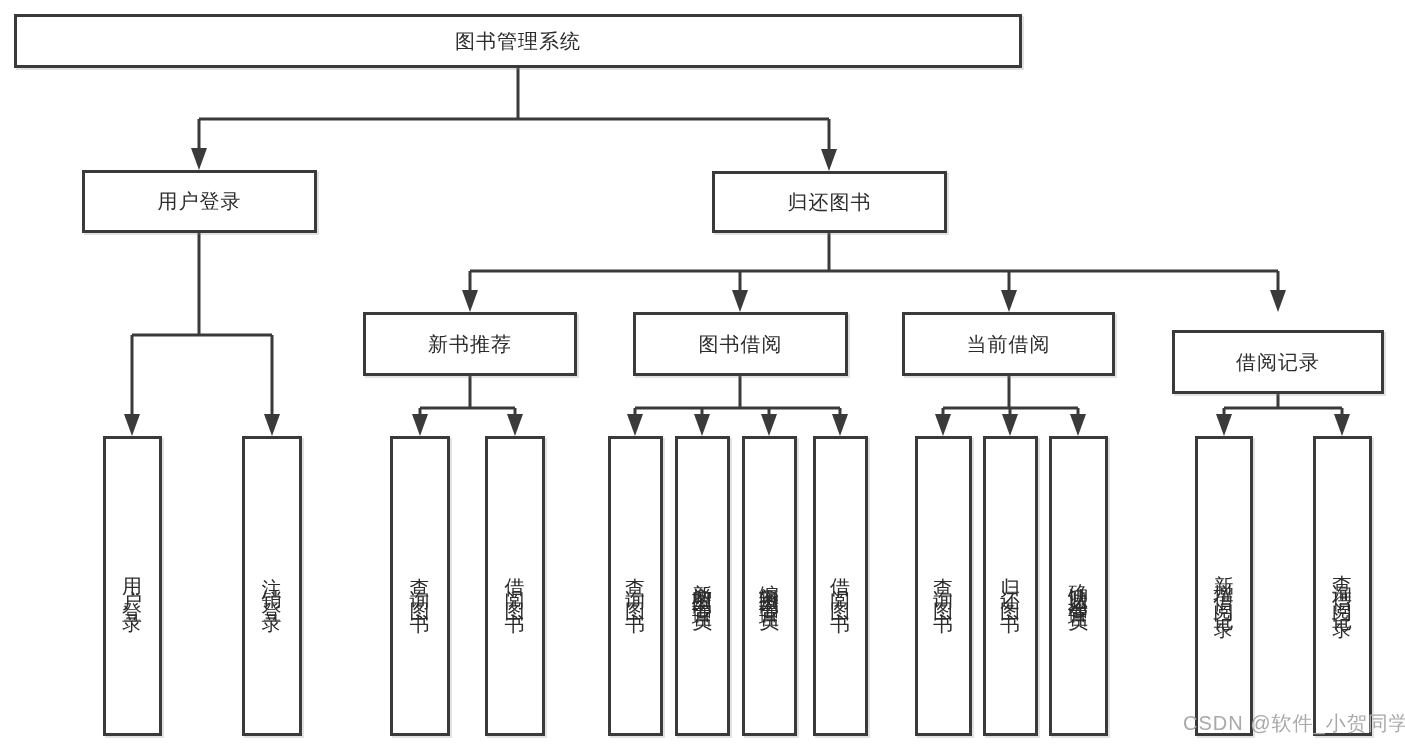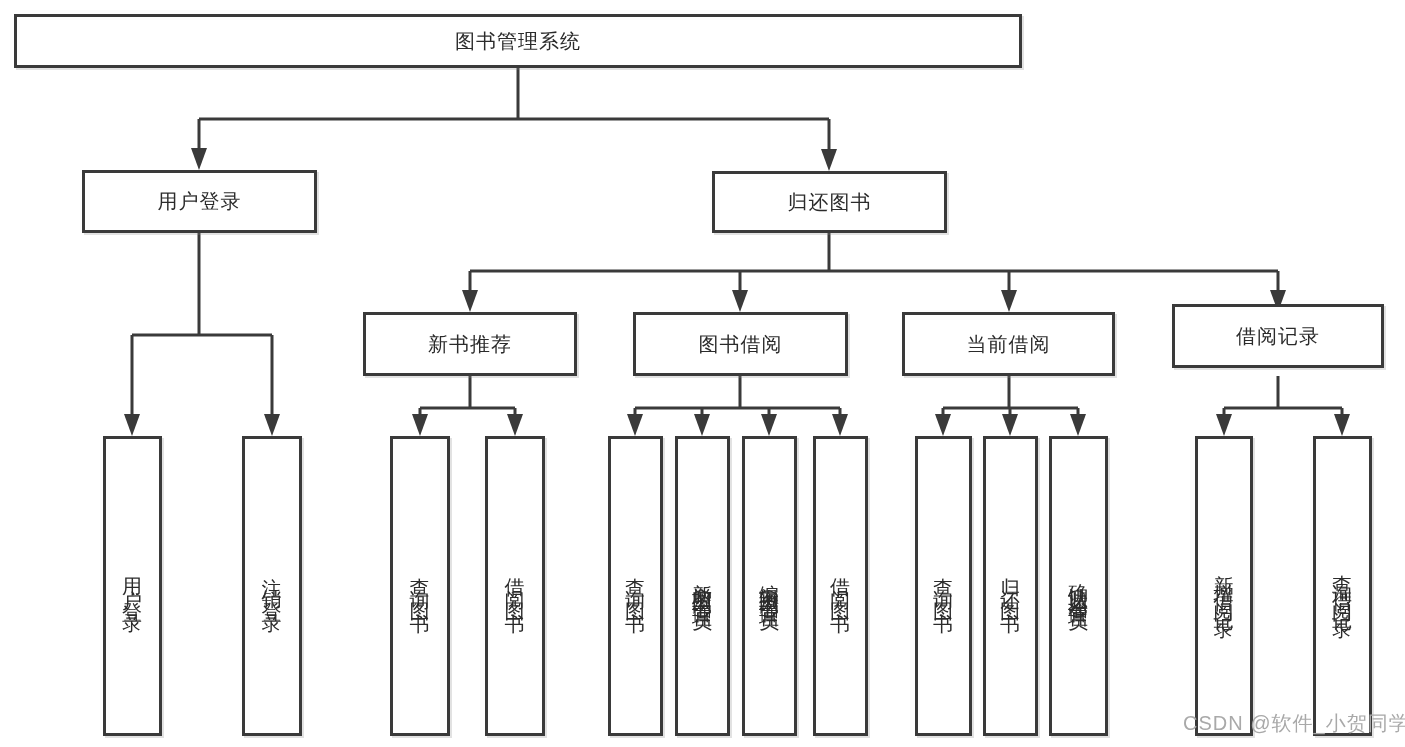--- a/index.html
+++ b/index.html
@@ -84,21 +84,21 @@
 
   <div class="box" style="left:363px; top:312px; width:214px; height:64px;align-items:center;">
     <span class="hlabel">新书推荐</span>
   </div>
   <div class="box" style="left:633px; top:312px; width:215px; height:64px;">
     <span class="hlabel">图书借阅</span>
   </div>
   <div class="box" style="left:902px; top:312px; width:213px; height:64px;">
     <span class="hlabel">当前借阅</span>
   </div>
-  <div class="box" style="left:1172px; top:304px; width:212px; height:64px;">
+  <div class="box" style="left:1172px; top:330px; width:212px; height:64px;">
     <span class="hlabel">借阅记录</span>
   </div>
 
   <div class="box" style="left:103px; top:436px; width:59px; height:300px;">
     <span class="vtext">用户登录</span>
   </div>
   <div class="box" style="left:242px; top:436px; width:60px; height:300px;">
     <span class="vtext">注销登录</span>
   </div>
 

